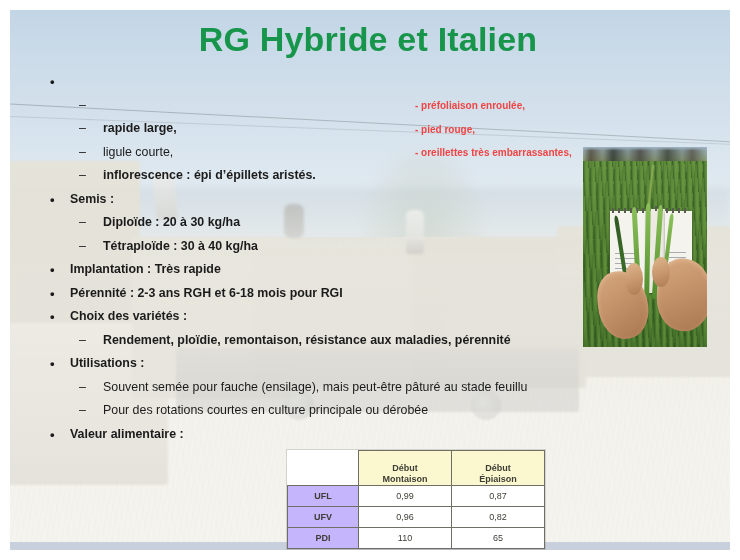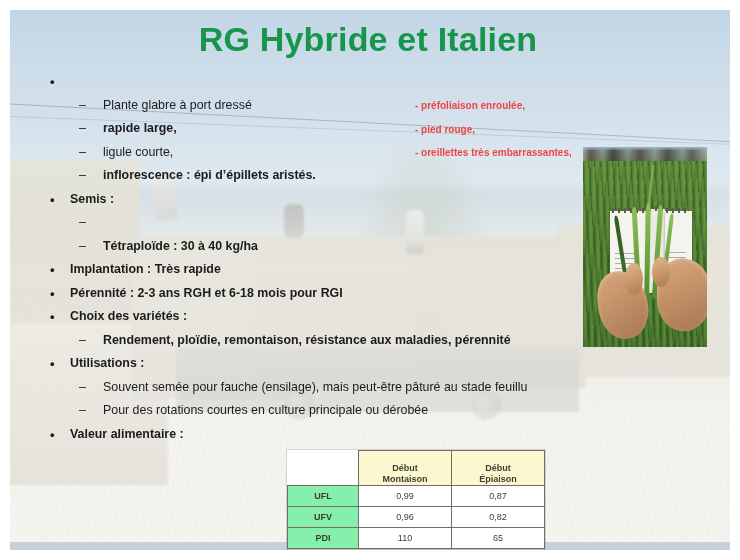--- a/index.html
+++ b/index.html
@@ -311,21 +311,21 @@
     font-weight: bold;
     height: 25px;
     line-height: 11px;
   }
   #value-table thead th.corner {
     background: #ffffff;
     border-left: 1px solid #ffffff;
     border-top: 1px solid #ffffff;
   }
   #value-table tbody th.rowhdr {
-    background: #86efac;
+    background: #c4b5fd;
     font-weight: bold;
     width: 70px;
     height: 20px;
   }
   #value-table tbody td {
     background: #ffffff;
     width: 92px;
     height: 20px;
   }
   .th-l1 { display:block;margin-top:12px; }
@@ -363,21 +363,20 @@
   <div id="title">RG Hybride et Italien</div>
 
   <div id="body-text">
 
     <div class="row l1">
       <span class="bul">•</span>
     </div>
 
     <div class="row l2">
       <span class="dash">–</span>
-      <span class="txt">Plante glabre à port dressé</span>
     </div>
 
     <div class="row l2 bold">
       <span class="dash">–</span>
       <span class="txt">rapide large,</span>
     </div>
 
     <div class="row l2">
       <span class="dash">–</span>
       <span class="txt"> ligule courte,</span>
@@ -388,20 +387,21 @@
       <span class="txt"> inflorescence : épi d’épillets aristés.</span>
     </div>
 
     <div class="row l1">
       <span class="bul">•</span>
       <span class="txt hd">Semis :</span>
     </div>
 
     <div class="row l2 bold">
       <span class="dash">–</span>
+      <span class="txt">Diploïde : 20 à 30 kg/ha</span>
     </div>
 
     <div class="row l2 bold">
       <span class="dash">–</span>
       <span class="txt">Tétraploïde : 30 à 40 kg/ha</span>
     </div>
 
     <div class="row l1">
       <span class="bul">•</span>
       <span class="txt hd">Implantation : Très rapide</span>

